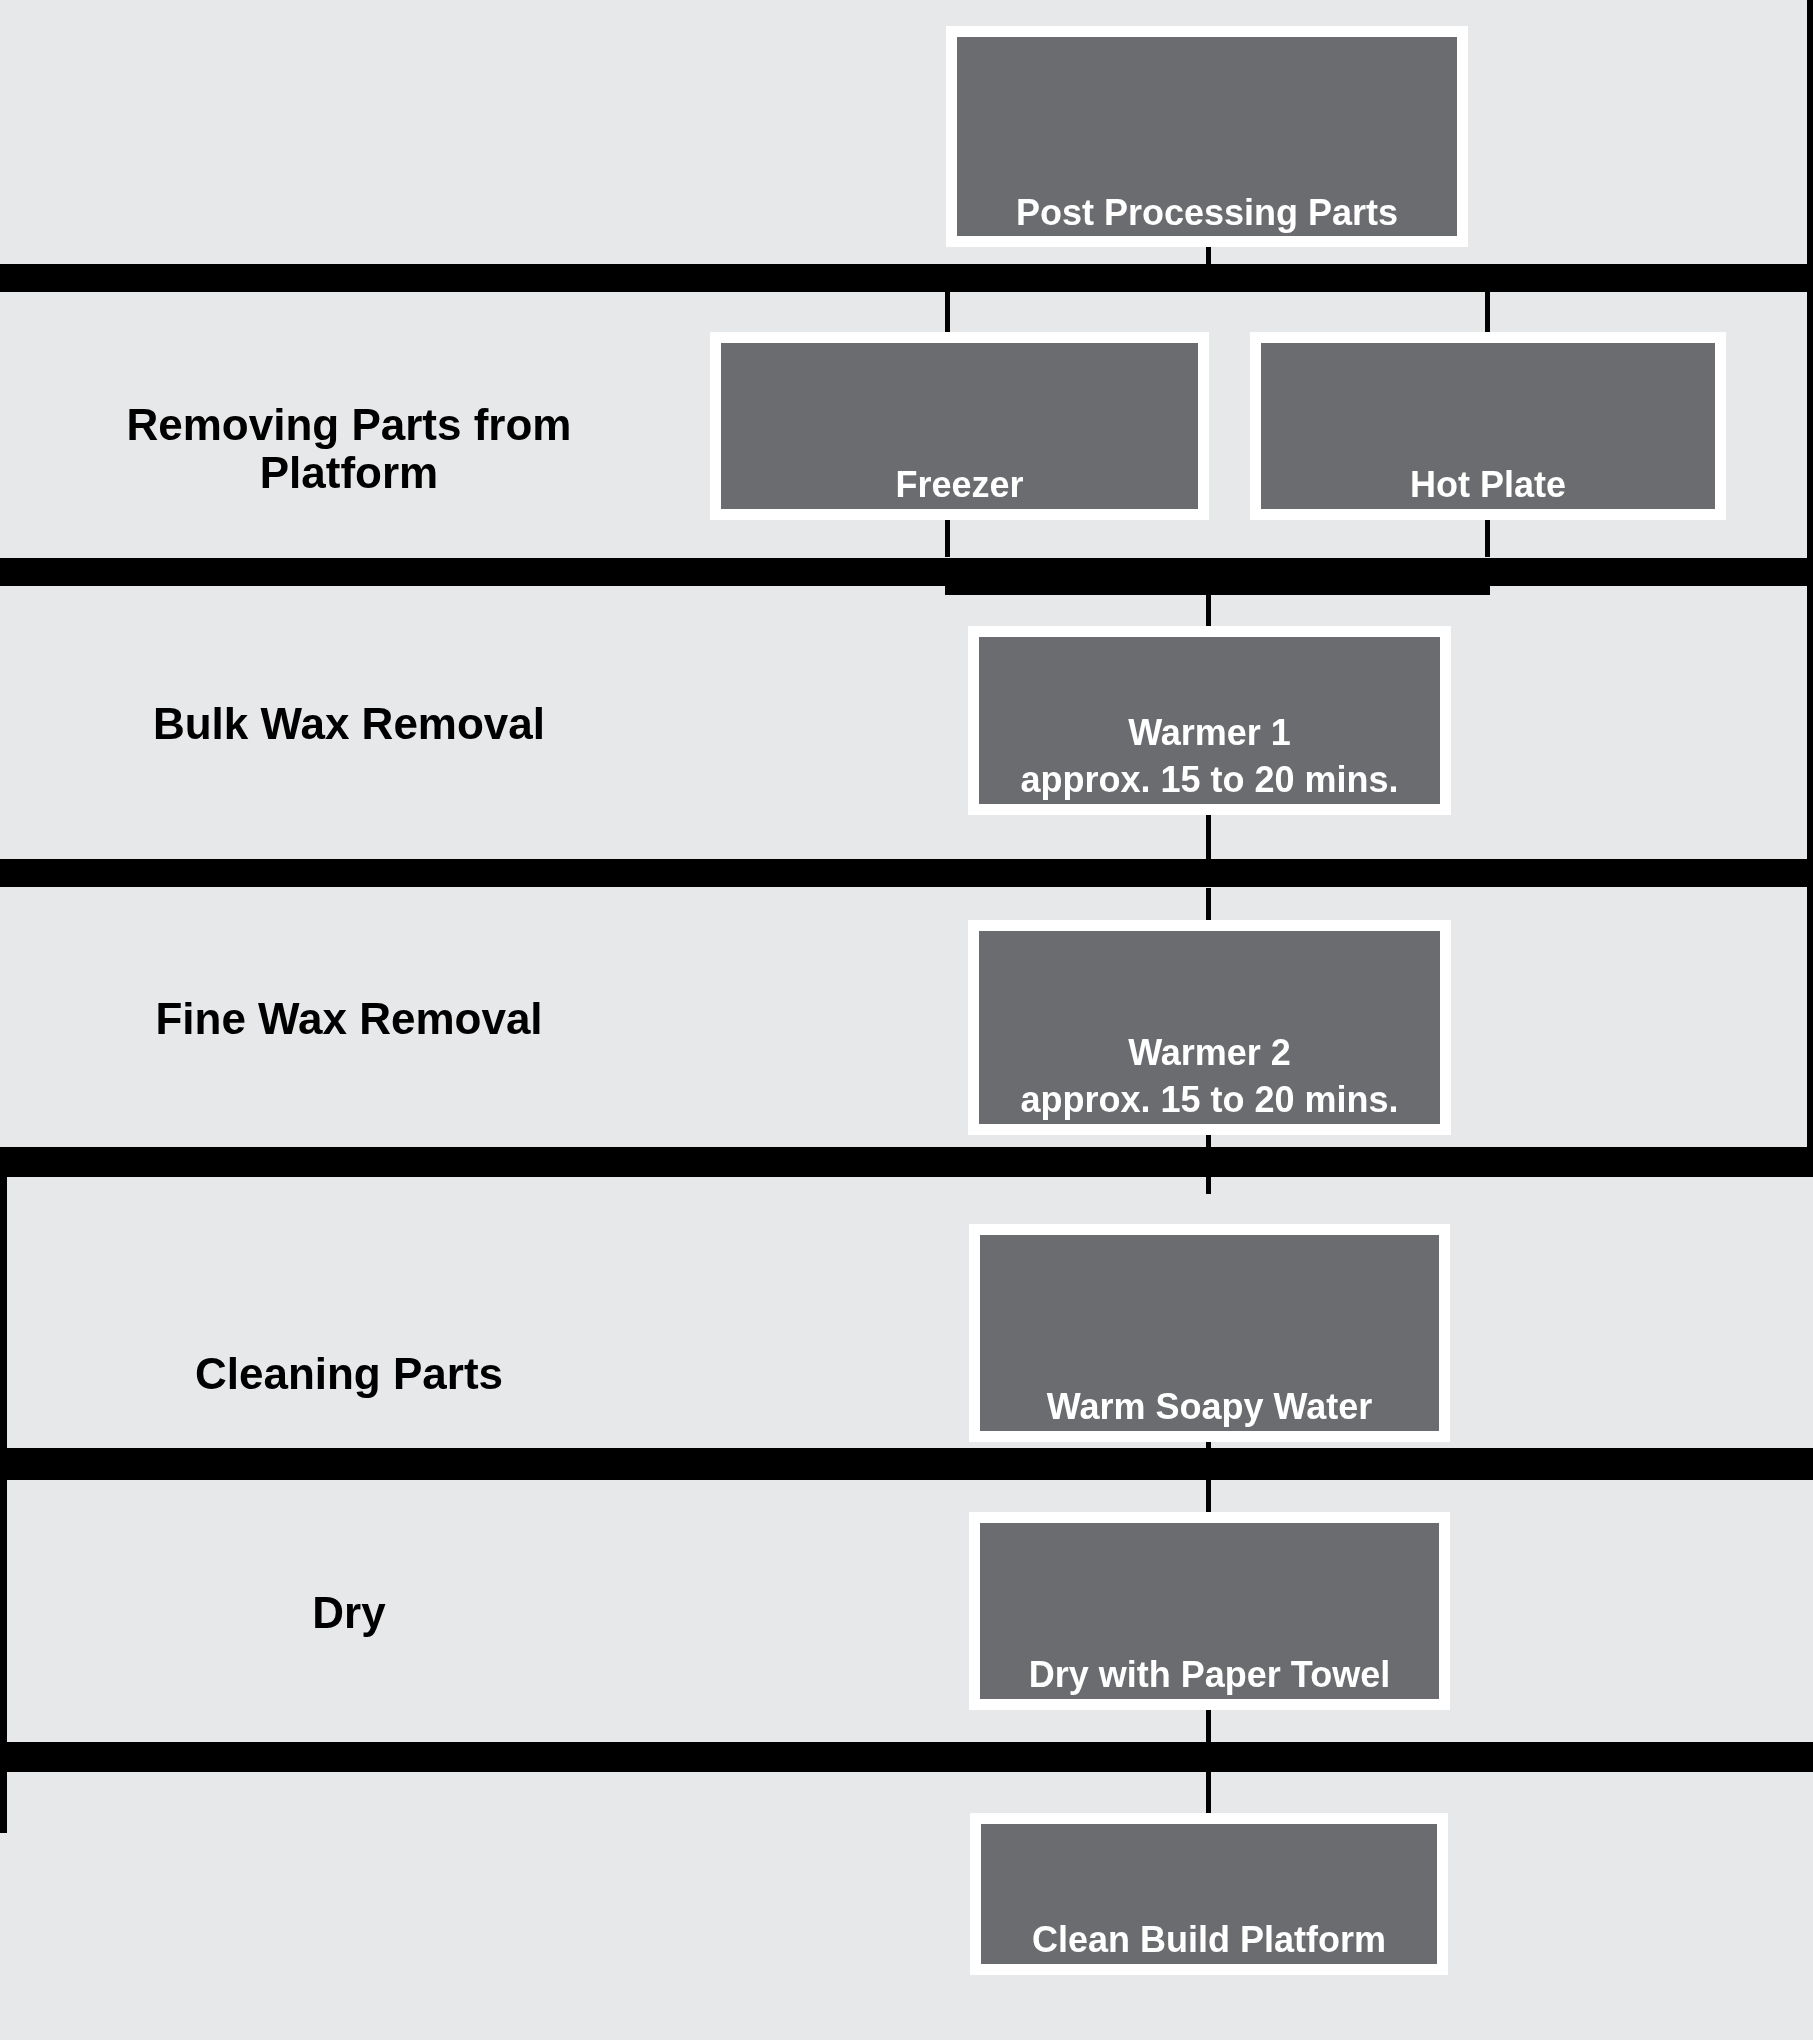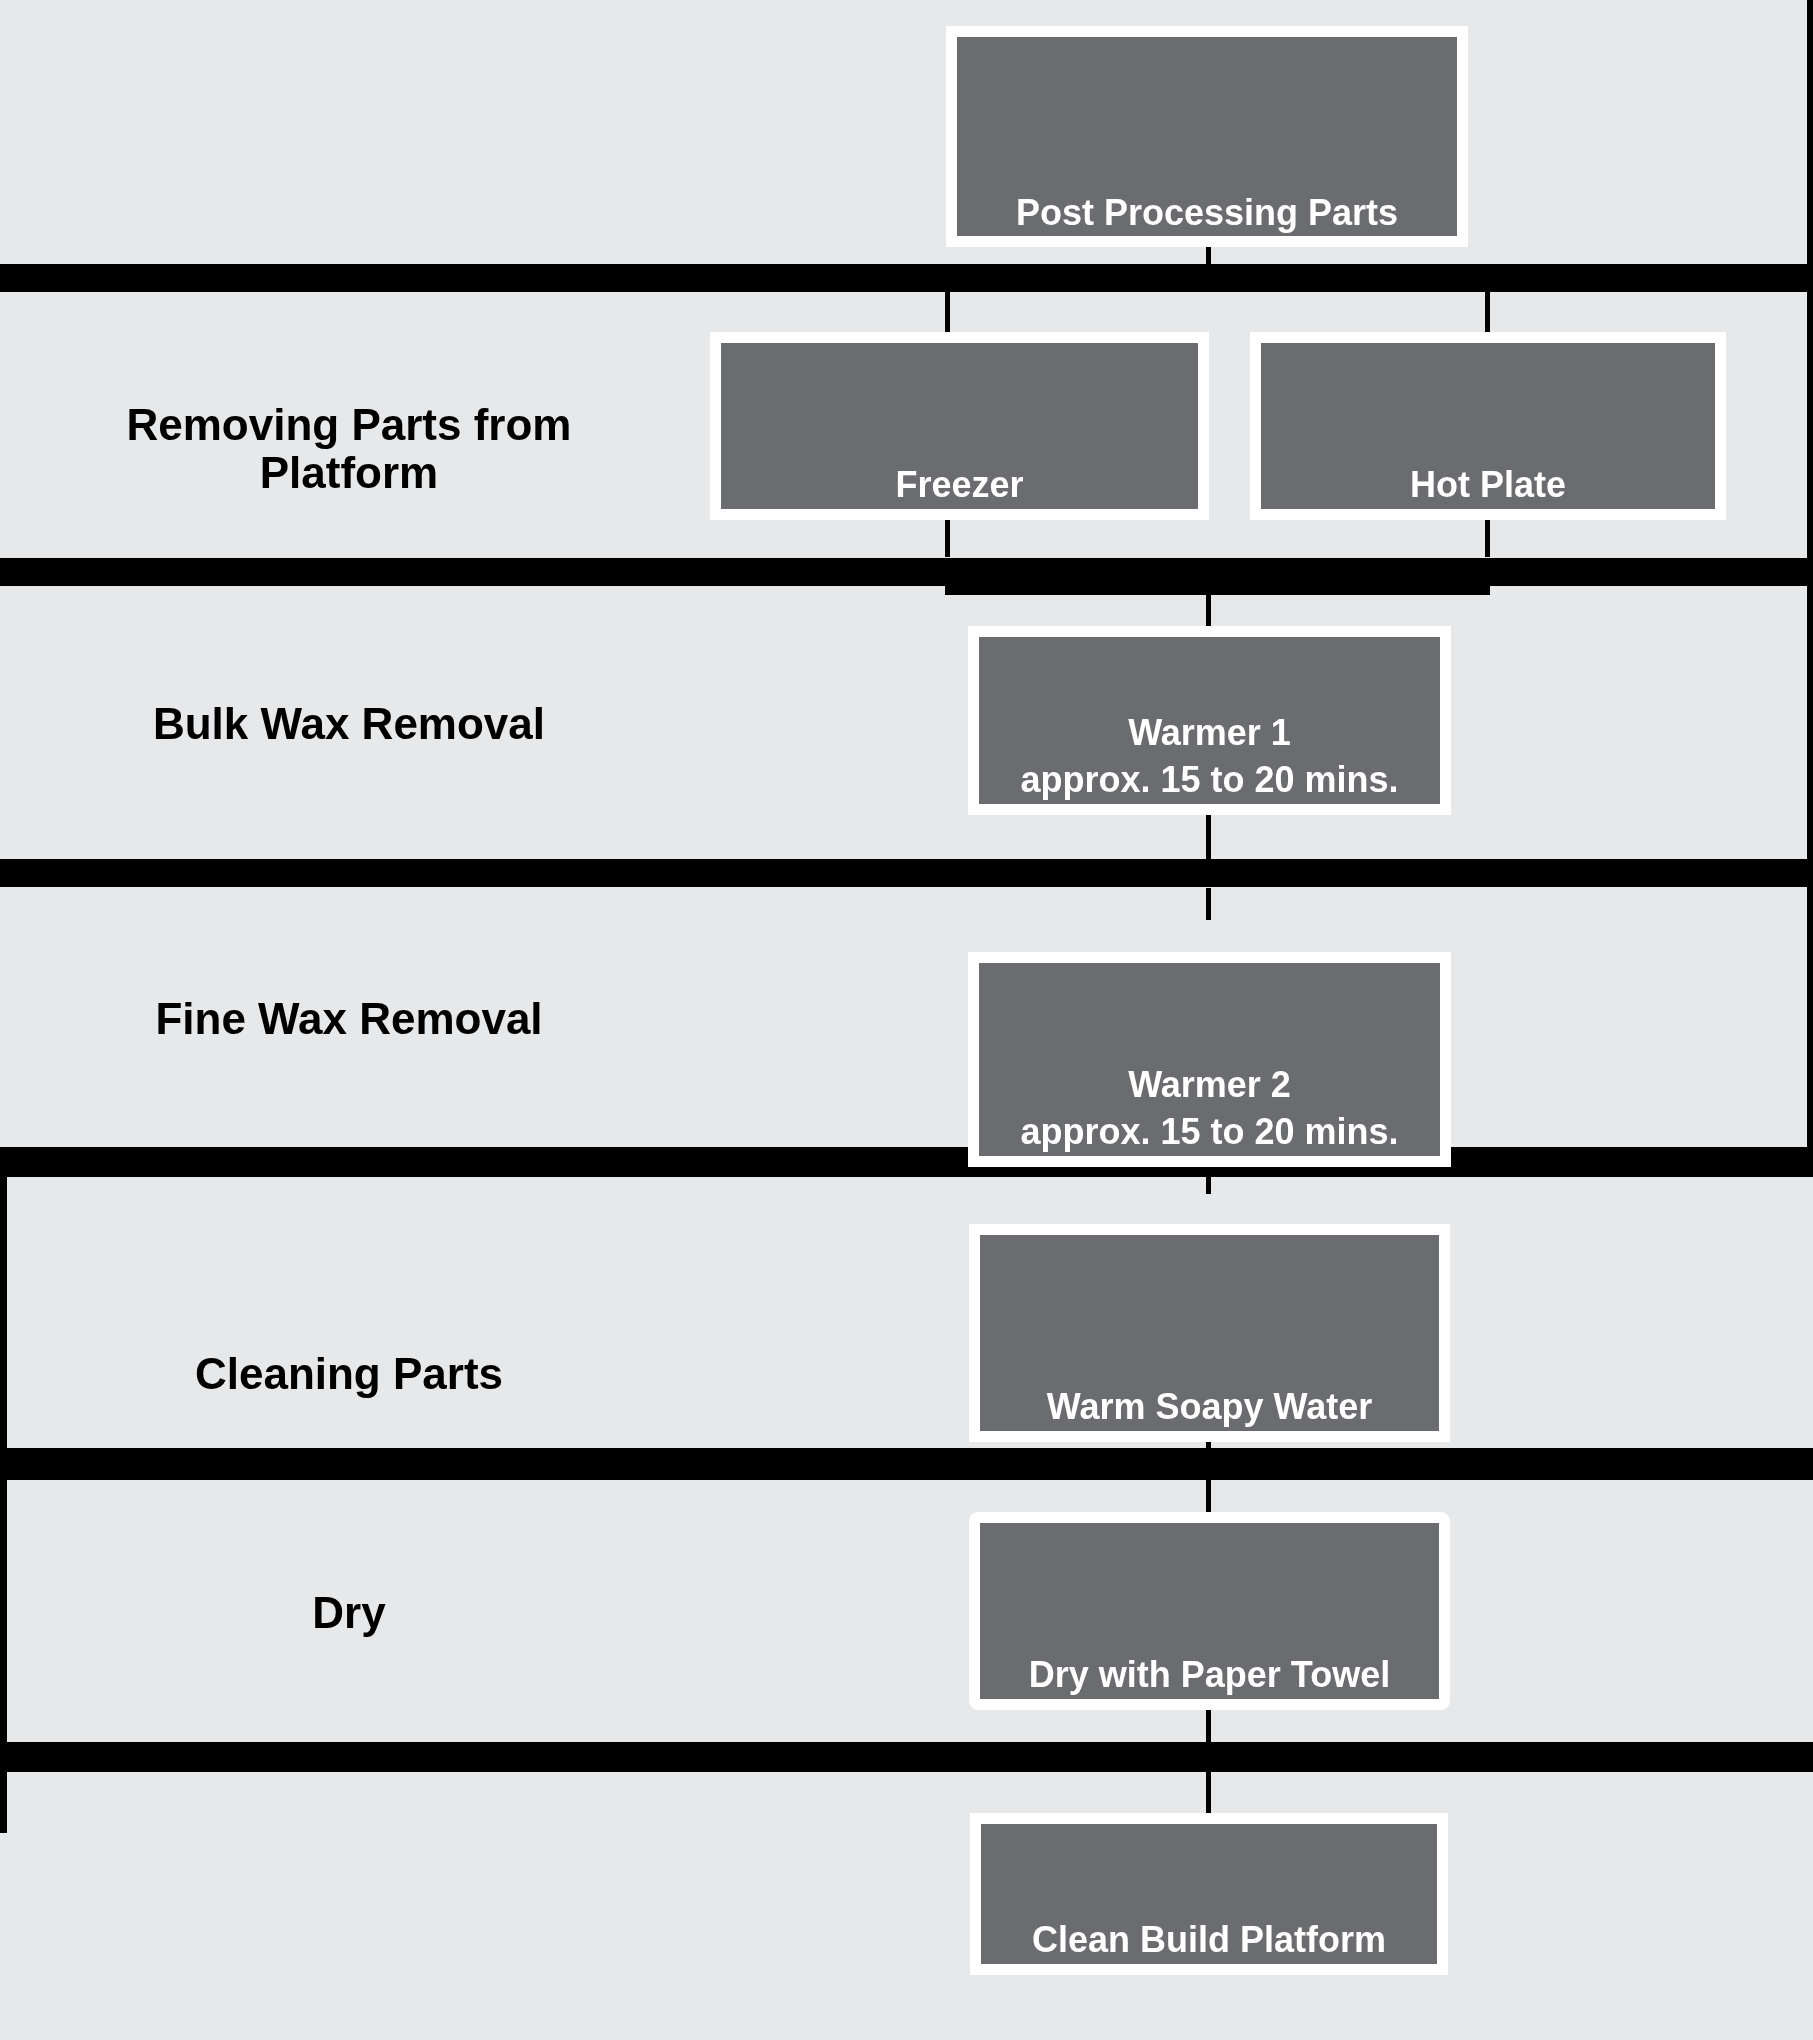--- a/index.html
+++ b/index.html
@@ -108,30 +108,30 @@
 
   <div class="node" style="left:1250px;top:332px;width:476px;height:188px;">
     <span>Hot Plate</span>
   </div>
 
   <div class="node" style="left:968px;top:626px;width:483px;height:189px;">
     <span>Warmer 1</span>
     <span>approx. 15 to 20 mins.</span>
   </div>
 
-  <div class="node" style="left:968px;top:920px;width:483px;height:215px;margin-top:32px;">
+  <div class="node" style="left:968px;top:920px;width:483px;height:215px;">
     <span>Warmer 2</span>
     <span>approx. 15 to 20 mins.</span>
   </div>
 
   <div class="node" style="left:969px;top:1194px;width:481px;height:218px;margin-top:30px;">
     <span>Warm Soapy Water</span>
   </div>
 
-  <div class="node" style="left:969px;top:1512px;width:481px;height:198px;border-radius:9px;">
+  <div class="node" style="left:969px;top:1512px;width:481px;height:198px;">
     <span>Dry with Paper Towel</span>
   </div>
 
   <div class="node" style="left:970px;top:1813px;width:478px;height:162px;">
     <span>Clean Build Platform</span>
   </div>
 
 </div>
 
 

